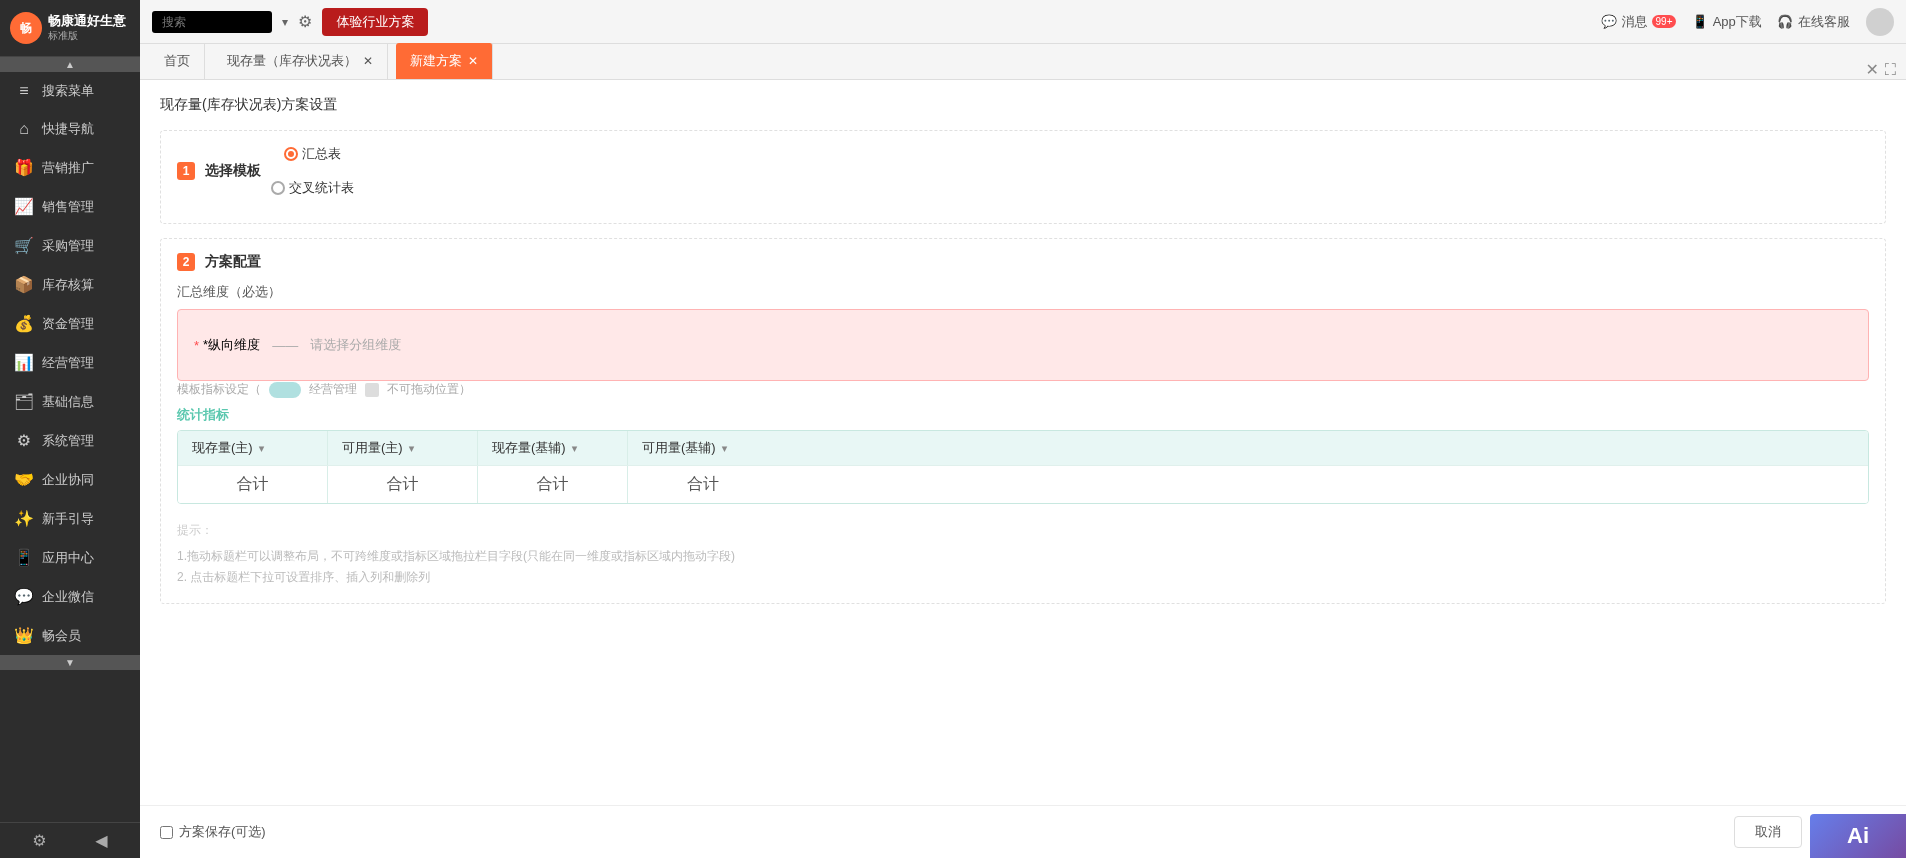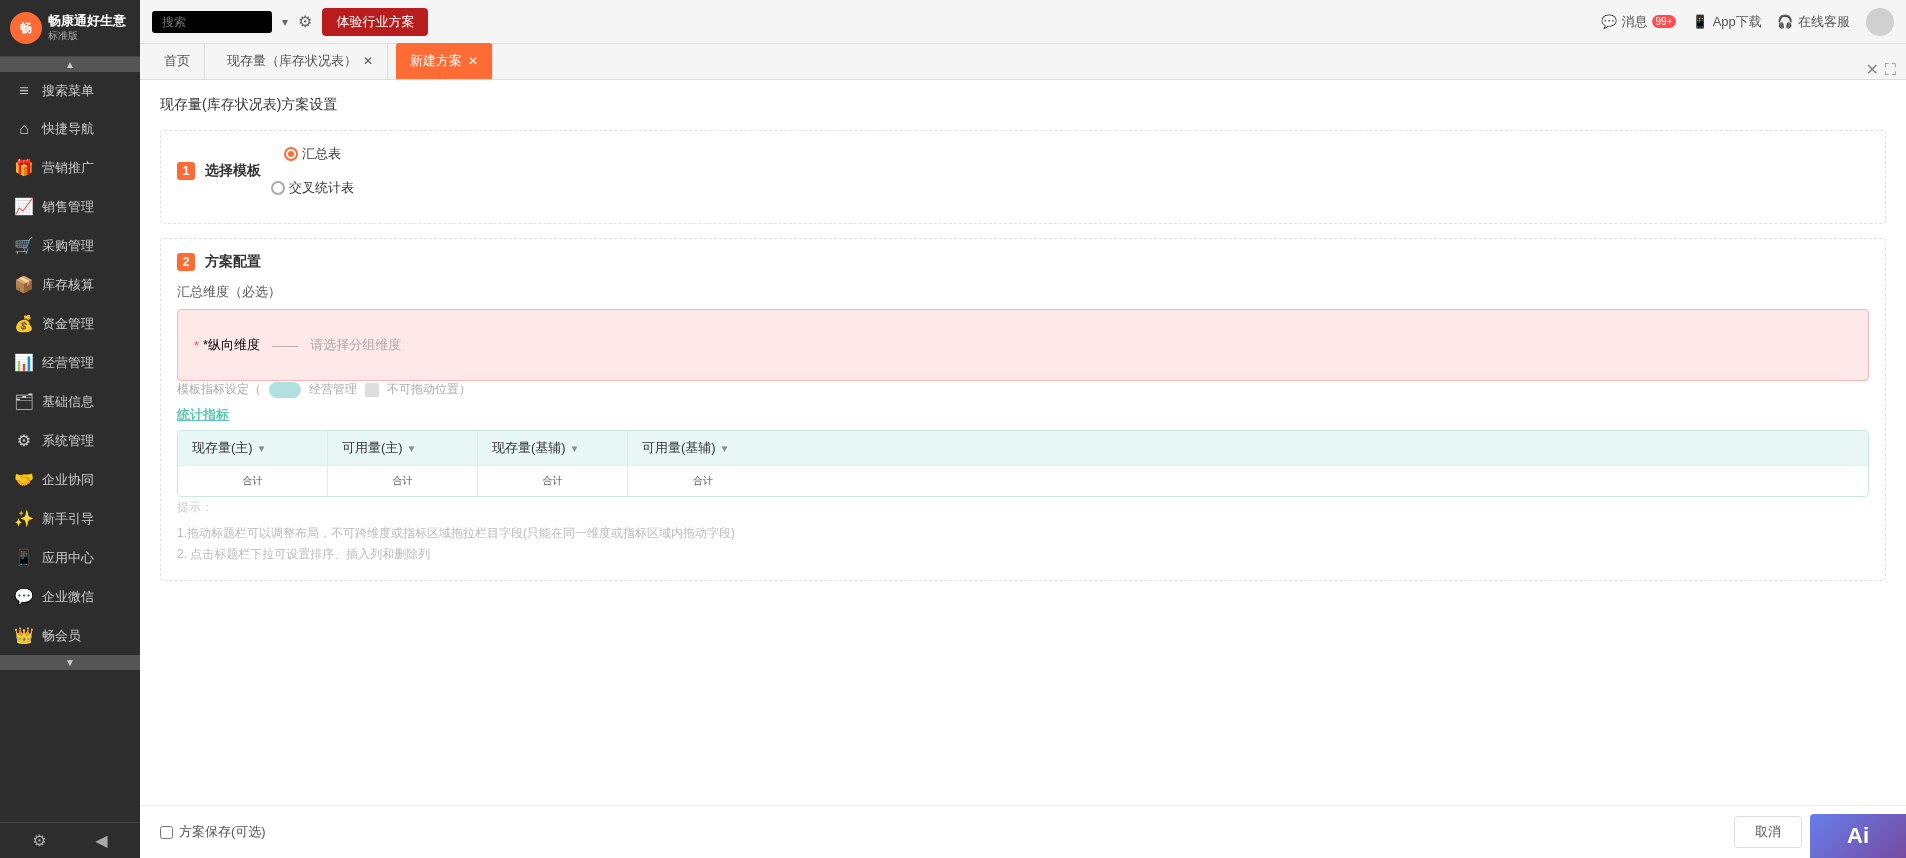--- a/index.html
+++ b/index.html
@@ -209,21 +209,21 @@
       width: 32px; height: 16px; background: #b0e0e0; border-radius: 8px;
       display: inline-block; vertical-align: middle;
     }
     .indicator-no-drag-box {
       width: 14px; height: 14px; background: #ddd; border-radius: 2px;
       display: inline-block; vertical-align: middle;
     }
 
     
     .stats-label {
-      font-size: 13px; color: #5bc8af; margin-bottom: 6px; font-weight: bold; text-decoration: underline;
+      font-size: 13px; color: #5bc8af; margin-bottom: 6px; font-weight: bold;
     }
     .stats-table {
       border: 1px solid #c8e8e0;
       border-radius: 4px;
       overflow: hidden;
       width: auto;
       min-width: 600px;
     }
     .stats-header-row {
       display: flex; background: #e8f7f5;
@@ -236,32 +236,32 @@
       padding: 8px 14px;
       font-size: 13px;
       color: #333;
       display: flex; align-items: center; gap: 6px;
       min-width: 150px;
       border-right: 1px solid #d8eee8;
     }
     .stats-cell:last-child { border-right: none; }
     .stats-cell-total {
       padding: 8px 14px;
-      font-size: 10px; color: #555;
+      font-size: 16px; color: #555;
       min-width: 150px;
       text-align: right;
       border-right: 1px solid #d8eee8;
       display: flex; align-items: center; justify-content: center;
     }
     .stats-cell-total:last-child { border-right: none; }
     .dropdown-arrow { color: #888; font-size: 11px; cursor: pointer; }
 
     
     .tips-box {
-      margin-top: 0;
+      margin-top: 16px;
       font-size: 12px; color: #bbb;
       line-height: 1.8;
     }
     .tips-title { color: #ccc; margin-bottom: 4px; }
 
     
     .page-footer {
       background: white;
       border-top: 1px solid #eee;
       padding: 10px 20px;

